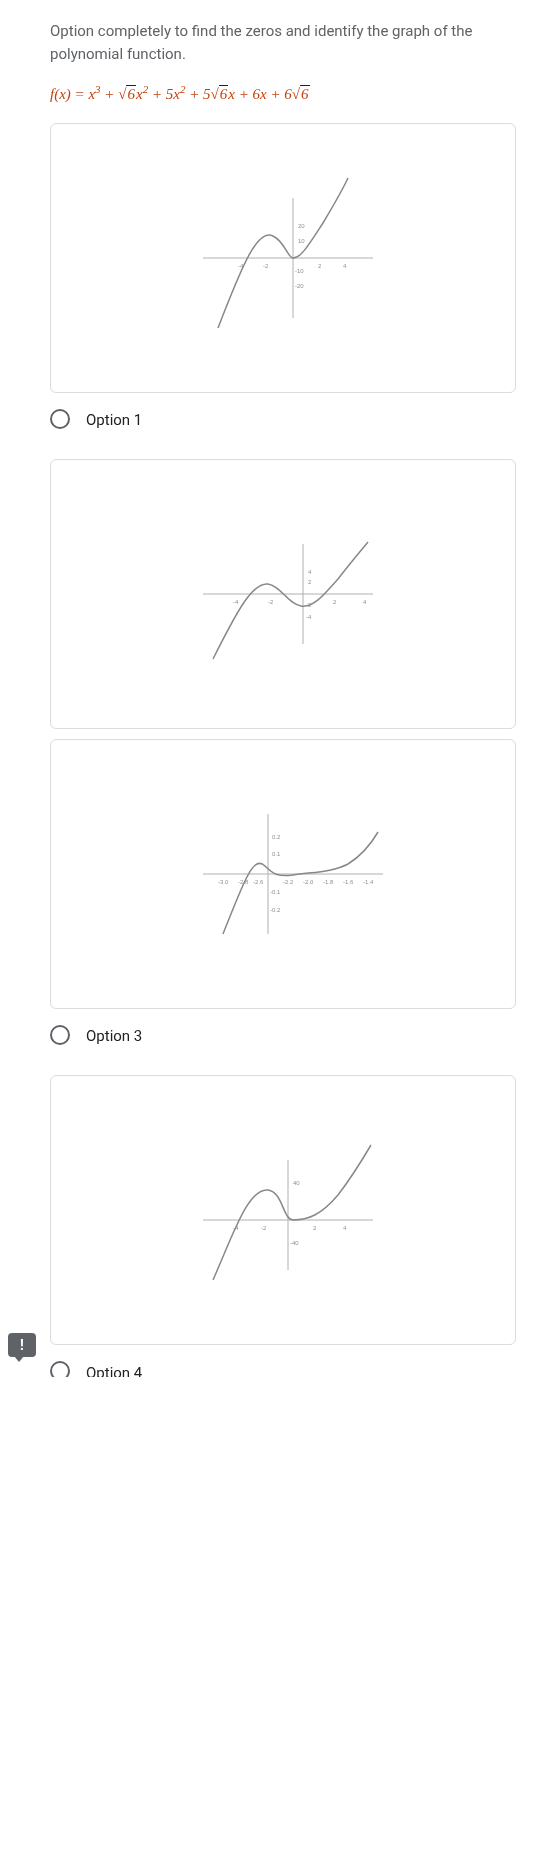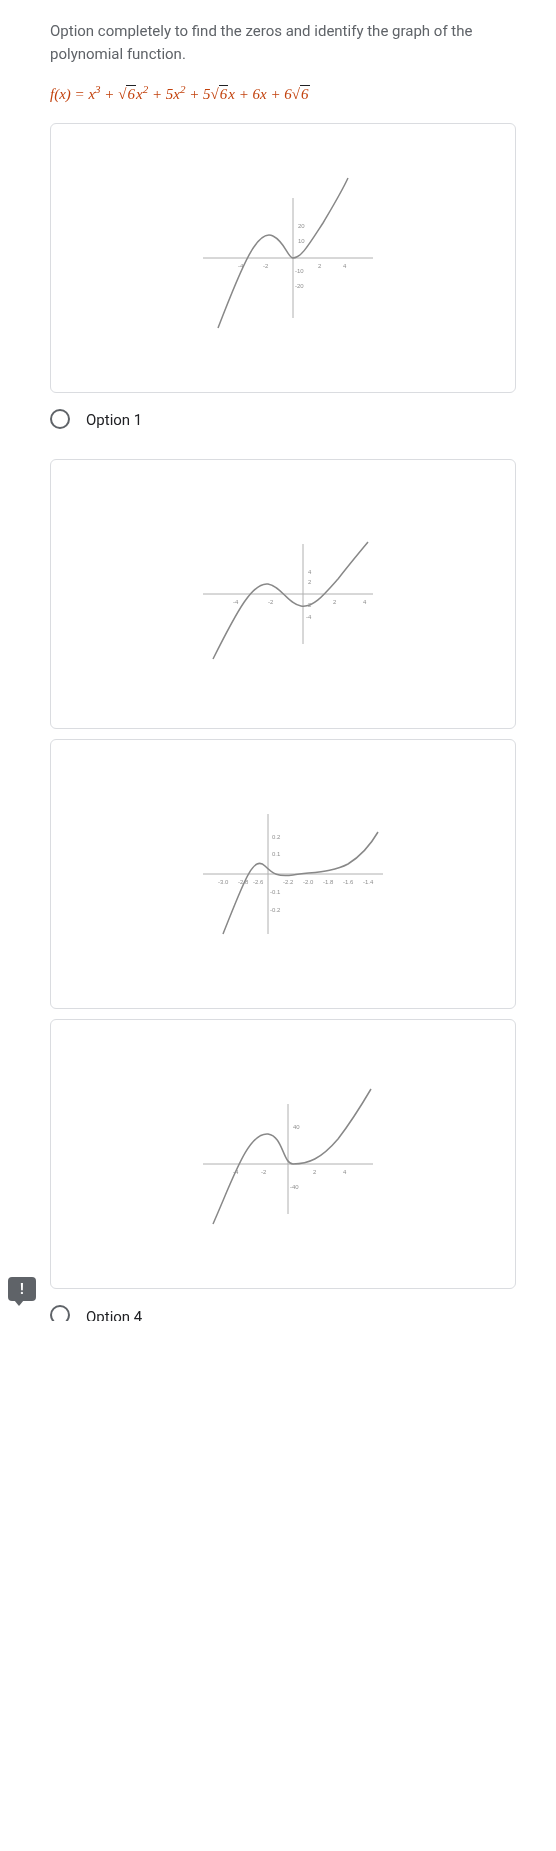--- a/index.html
+++ b/index.html
@@ -183,20 +183,24 @@
         <text class="tick-label" x="65" y="100">-2.8</text>
         <text class="tick-label" x="80" y="100">-2.6</text>
         <text class="tick-label" x="110" y="100">-2.2</text>
         <text class="tick-label" x="130" y="100">-2.0</text>
         <text class="tick-label" x="150" y="100">-1.8</text>
         <text class="tick-label" x="170" y="100">-1.6</text>
         <text class="tick-label" x="190" y="100">-1.4</text>
         <path class="curve" d="M 50 150 C 70 100, 80 70, 92 82 C 100 90, 105 93, 120 91 C 140 88, 160 88, 175 80 C 188 72, 198 60, 205 48"></path>
       </svg>
     </div>
+    <div class="option-row">
+      <div class="radio"></div>
+      <span class="option-label">Option 3</span>
+    </div>
 
     <div class="option-card">
       <svg class="graph-svg" viewBox="0 0 220 180">
         <line class="axis-line" x1="30" y1="100" x2="200" y2="100"></line>
         <line class="axis-line" x1="115" y1="40" x2="115" y2="150"></line>
         <text class="tick-label" x="120" y="65">40</text>
         <text class="tick-label" x="117" y="125">-40</text>
         <text class="tick-label" x="60" y="110">-4</text>
         <text class="tick-label" x="88" y="110">-2</text>
         <text class="tick-label" x="140" y="110">2</text>

